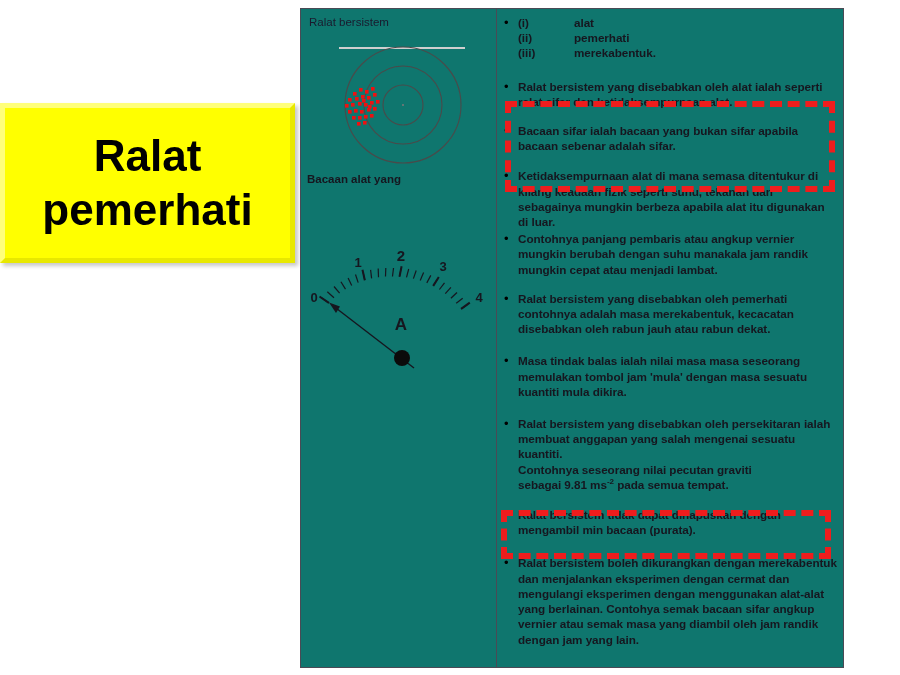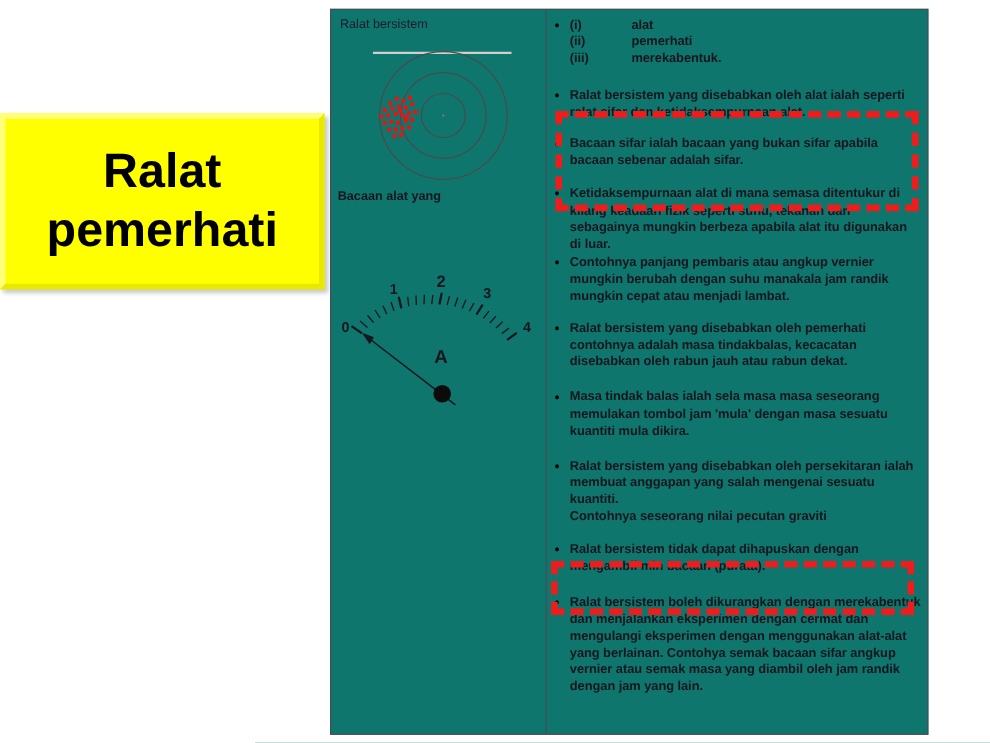--- a/index.html
+++ b/index.html
@@ -302,33 +302,36 @@
       <div class="bullet-body">Ketidaksempurnaan alat di mana semasa ditentukur di kilang keadaan fizik seperti suhu, tekanan dan sebagainya mungkin berbeza apabila alat itu digunakan di luar.</div>
     </div>
 
     <div class="bullet-row" style="margin-bottom:14px">
       <div class="bullet-dot">•</div>
       <div class="bullet-body">Contohnya panjang pembaris atau angkup vernier mungkin berubah dengan suhu manakala jam randik mungkin cepat atau menjadi lambat.</div>
     </div>
 
     <div class="bullet-row" style="margin-bottom:17px">
       <div class="bullet-dot">•</div>
-      <div class="bullet-body">Ralat bersistem yang disebabkan oleh pemerhati contohnya adalah masa tindakbalas, kecacatan disebabkan oleh rabun jauh atau rabun dekat.</div>
+      <div class="bullet-body">Ralat bersistem yang disebabkan oleh pemerhati contohnya adalah masa merekabentuk, kecacatan disebabkan oleh rabun jauh atau rabun dekat.</div>
     </div>
 
     <div class="bullet-row" style="margin-bottom:17px">
       <div class="bullet-dot">•</div>
-      <div class="bullet-body">Masa tindak balas ialah sela masa masa seseorang memulakan tombol jam 'mula' dengan masa sesuatu kuantiti mula dikira.</div>
+      <div class="bullet-body">Masa tindak balas ialah nilai masa masa seseorang memulakan tombol jam 'mula' dengan masa sesuatu kuantiti mula dikira.</div>
     </div>
 
     <div class="bullet-row" style="margin-bottom:15px">
       <div class="bullet-dot">•</div>
       <div class="bullet-body">
         <span>Ralat bersistem yang disebabkan oleh persekitaran ialah membuat anggapan yang salah mengenai sesuatu kuantiti.</span>
         <div>Contohnya seseorang nilai pecutan graviti</div>
+        <div>
+          <span>sebagai 9.81 ms</span><sup>-2</sup><span> pada semua tempat.</span>
+        </div>
       </div>
     </div>
 
     <div class="bullet-row" style="margin-bottom:18px">
       <div class="bullet-dot">•</div>
       <div class="bullet-body">Ralat bersistem tidak dapat dihapuskan dengan mengambil min bacaan (purata).</div>
     </div>
 
     <div class="bullet-row">
       <div class="bullet-dot">•</div>

